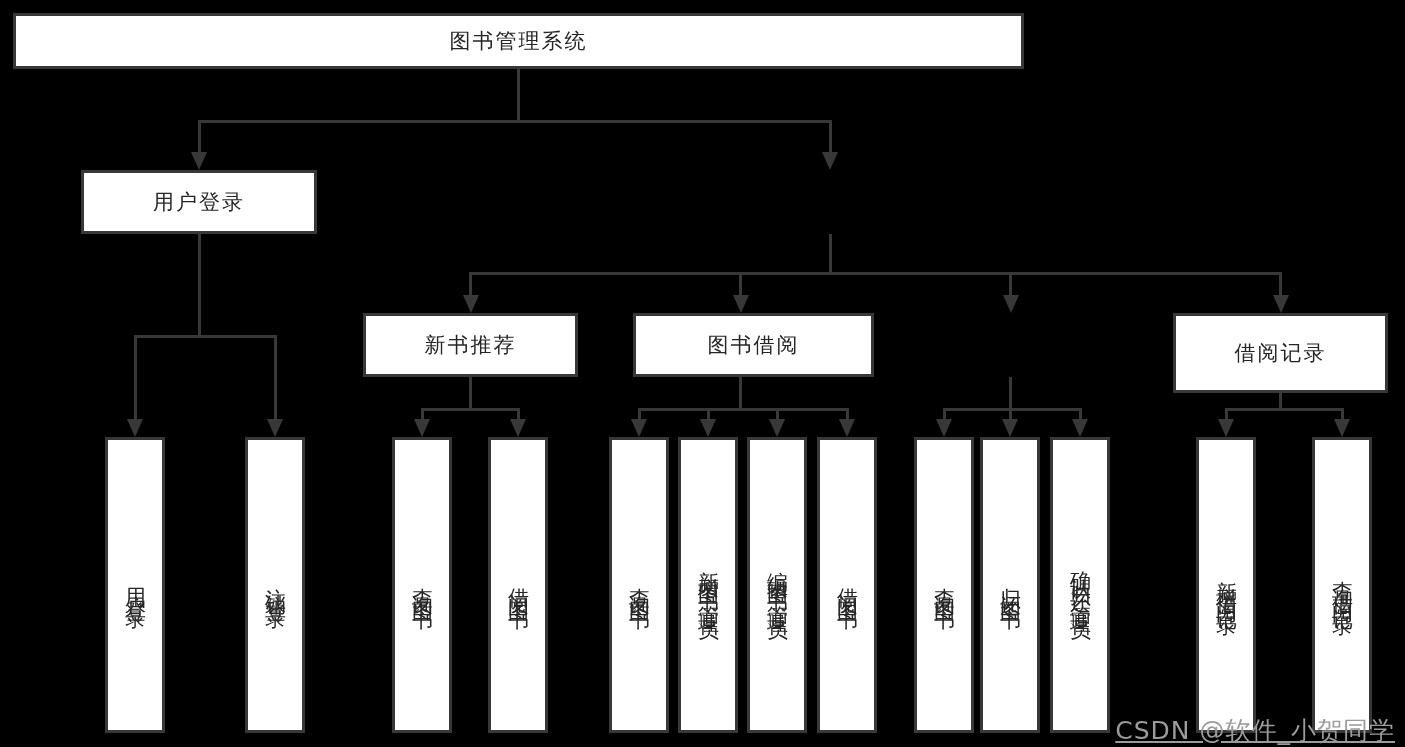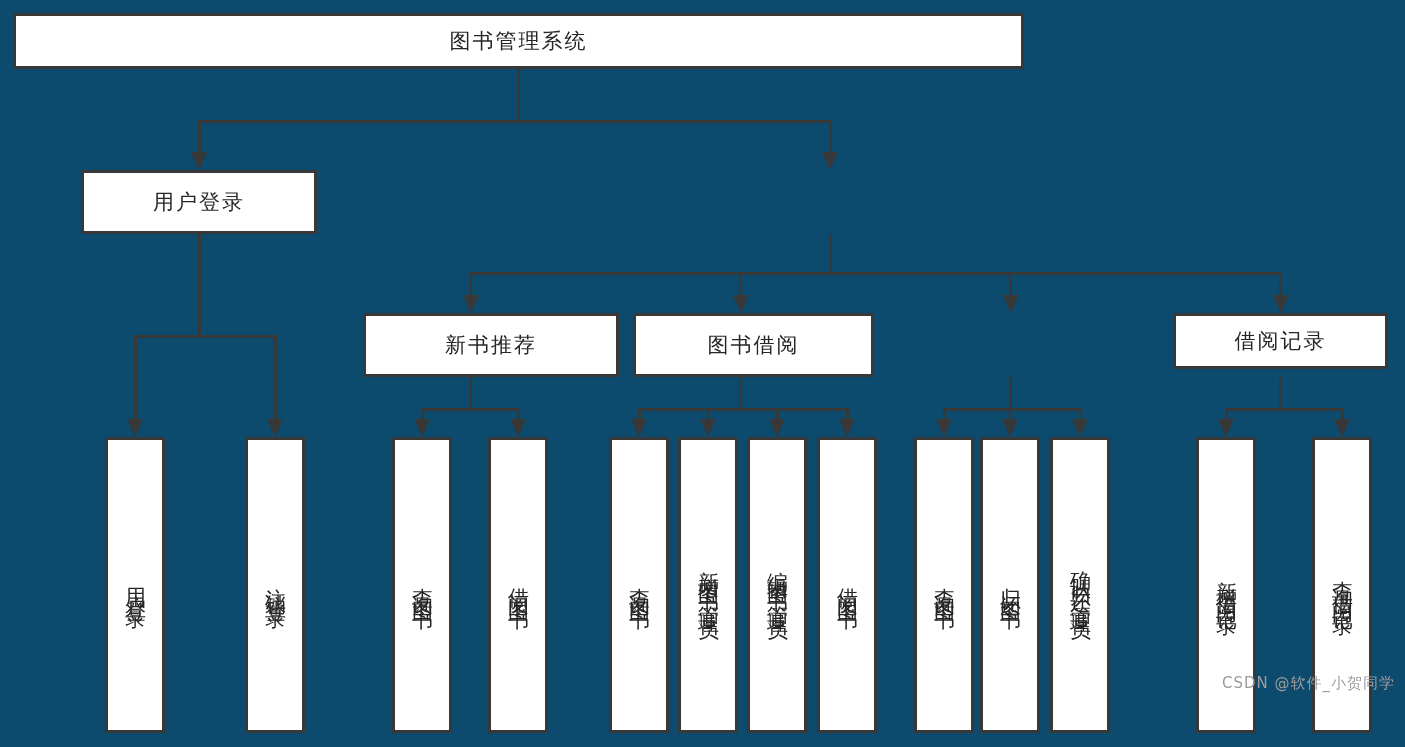--- a/index.html
+++ b/index.html
@@ -1,17 +1,17 @@
 <!DOCTYPE html>
 <html><head>
 <meta charset="utf-8">
 <style>
   html,body { margin:0; padding:0; background:#ffffff; }
   body { font-family: "DejaVu Sans", "Liberation Sans", sans-serif; }
-  #page { position:relative; width:1405px; height:747px; background:#0c4a6e; overflow:hidden; }
+  #page { position:relative; width:1405px; height:747px; background:#000000; overflow:hidden; }
 
   .node {
     position:absolute;
     box-sizing:border-box;
     background:#ffffff;
     border:3px solid #383838;
     color:#262626;
     display:flex;
     align-items:center;
     justify-content:center;
@@ -34,41 +34,42 @@
   .arrow {
     position:absolute;
     width:0; height:0;
     border-left:8px solid transparent;
     border-right:8px solid transparent;
     border-top:18px solid #383838;
     z-index:1;
   }
   #watermark {
     position:absolute;
-    top:674px;
+    top:714px;
     right:10px;
-    font-size:15px;
+    font-size:25px;
     letter-spacing:1px;
     color:#9b9b9b;
     z-index:3;
     white-space:nowrap;
+    text-decoration:underline;
   }
 </style>
 </head>
 <body>
 
 <div id="page">
 
   <div class="node" style="left:13px;top:13px;width:1011px;height:56px">图书管理系统</div>
 
   <div class="node" style="left:81px;top:170px;width:236px;height:64px">用户登录</div>
 
-  <div class="node" style="left:363px;top:313px;width:256px;height:64px">新书推荐</div>
+  <div class="node" style="left:363px;top:313px;width:215px;height:64px">新书推荐</div>
   <div class="node" style="left:633px;top:313px;width:241px;height:64px">图书借阅</div>
-  <div class="node" style="left:1173px;top:313px;width:215px;height:56px">借阅记录</div>
+  <div class="node" style="left:1173px;top:313px;width:215px;height:80px">借阅记录</div>
 
   <div class="node leaf" style="left:105px;top:437px;width:60px;height:296px">用户登录</div>
   <div class="node leaf" style="left:245px;top:437px;width:60px;height:296px">注销登录</div>
 
   <div class="node leaf" style="left:392px;top:437px;width:60px;height:296px">查询图书</div>
   <div class="node leaf" style="left:488px;top:437px;width:60px;height:296px">借阅图书</div>
 
   <div class="node leaf" style="left:609px;top:437px;width:60px;height:296px">查询图书</div>
   <div class="node leaf" style="left:678px;top:437px;width:60px;height:296px">新增图书（管理员）</div>
   <div class="node leaf" style="left:747px;top:437px;width:60px;height:296px">编辑图书（管理员）</div>

